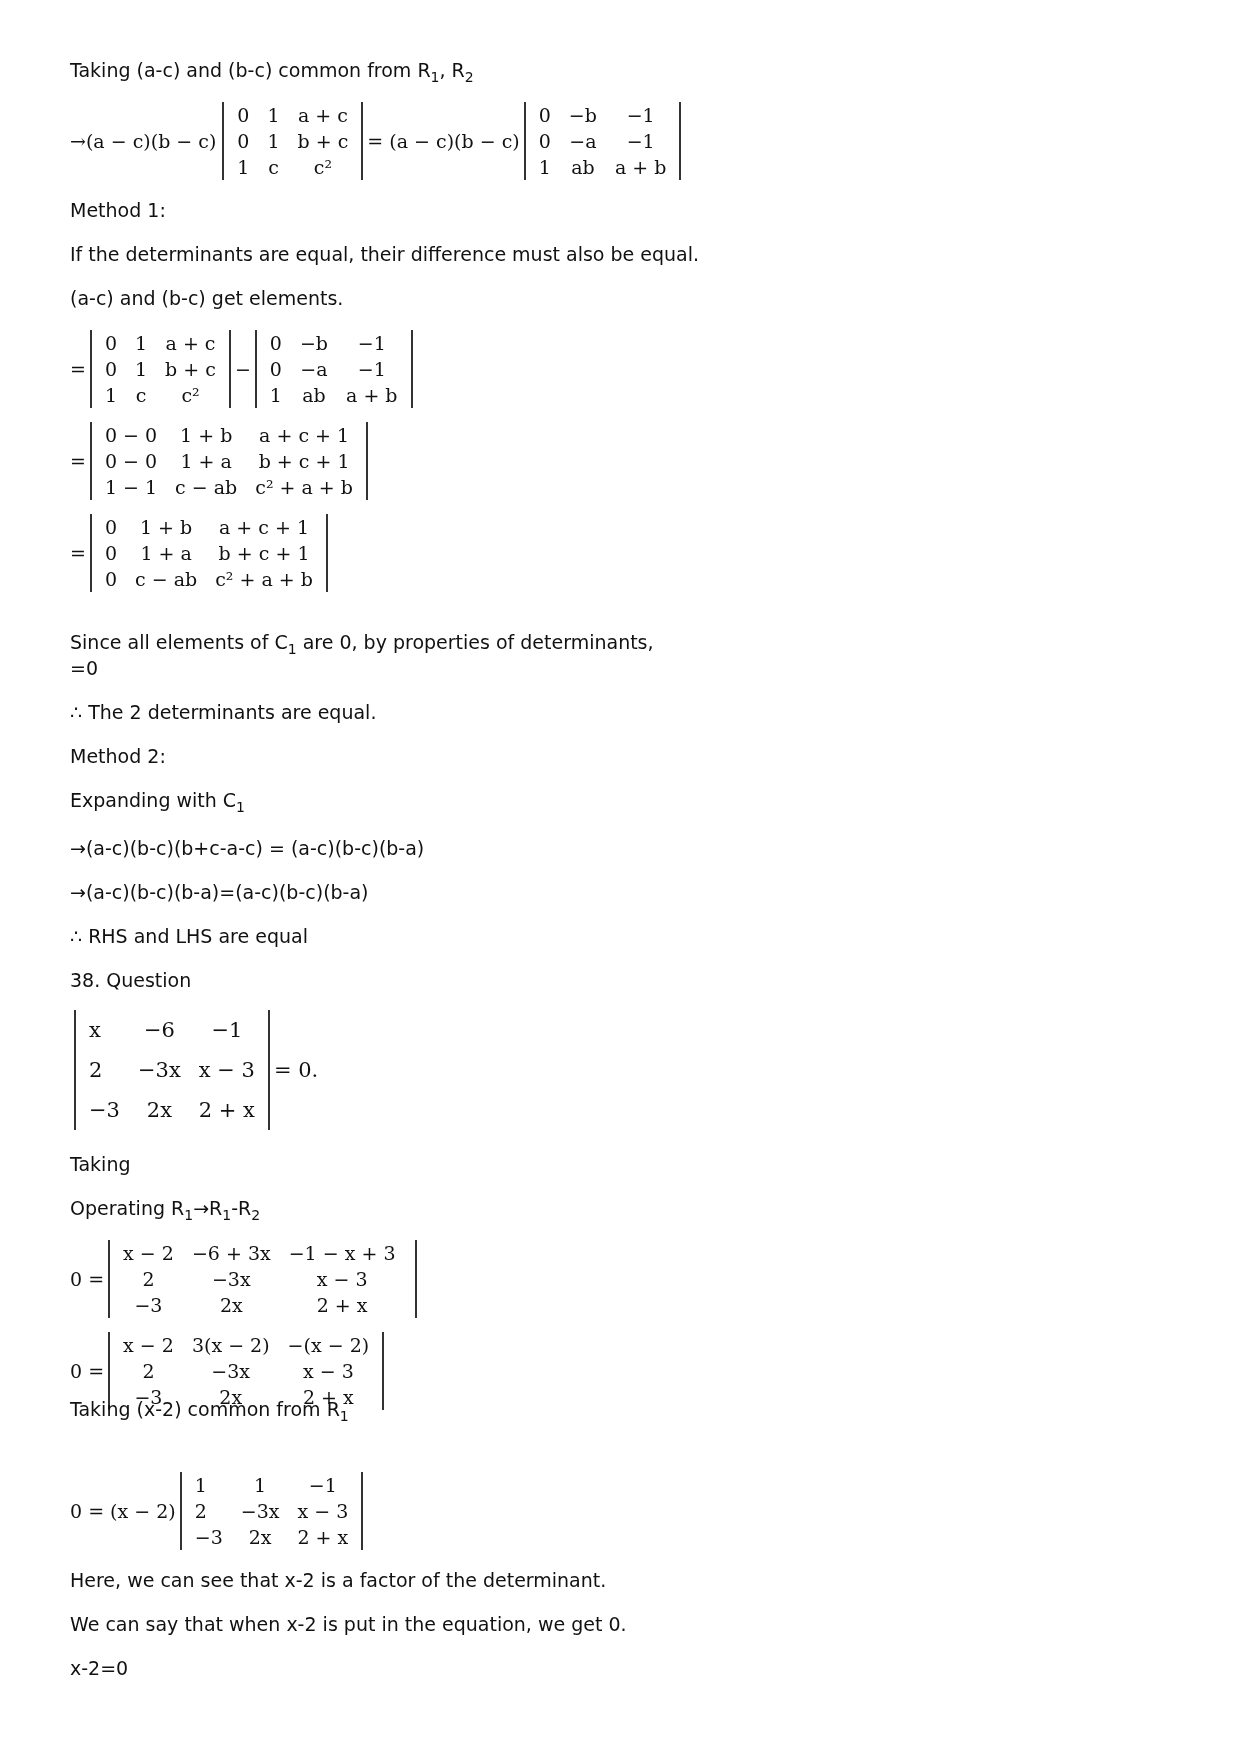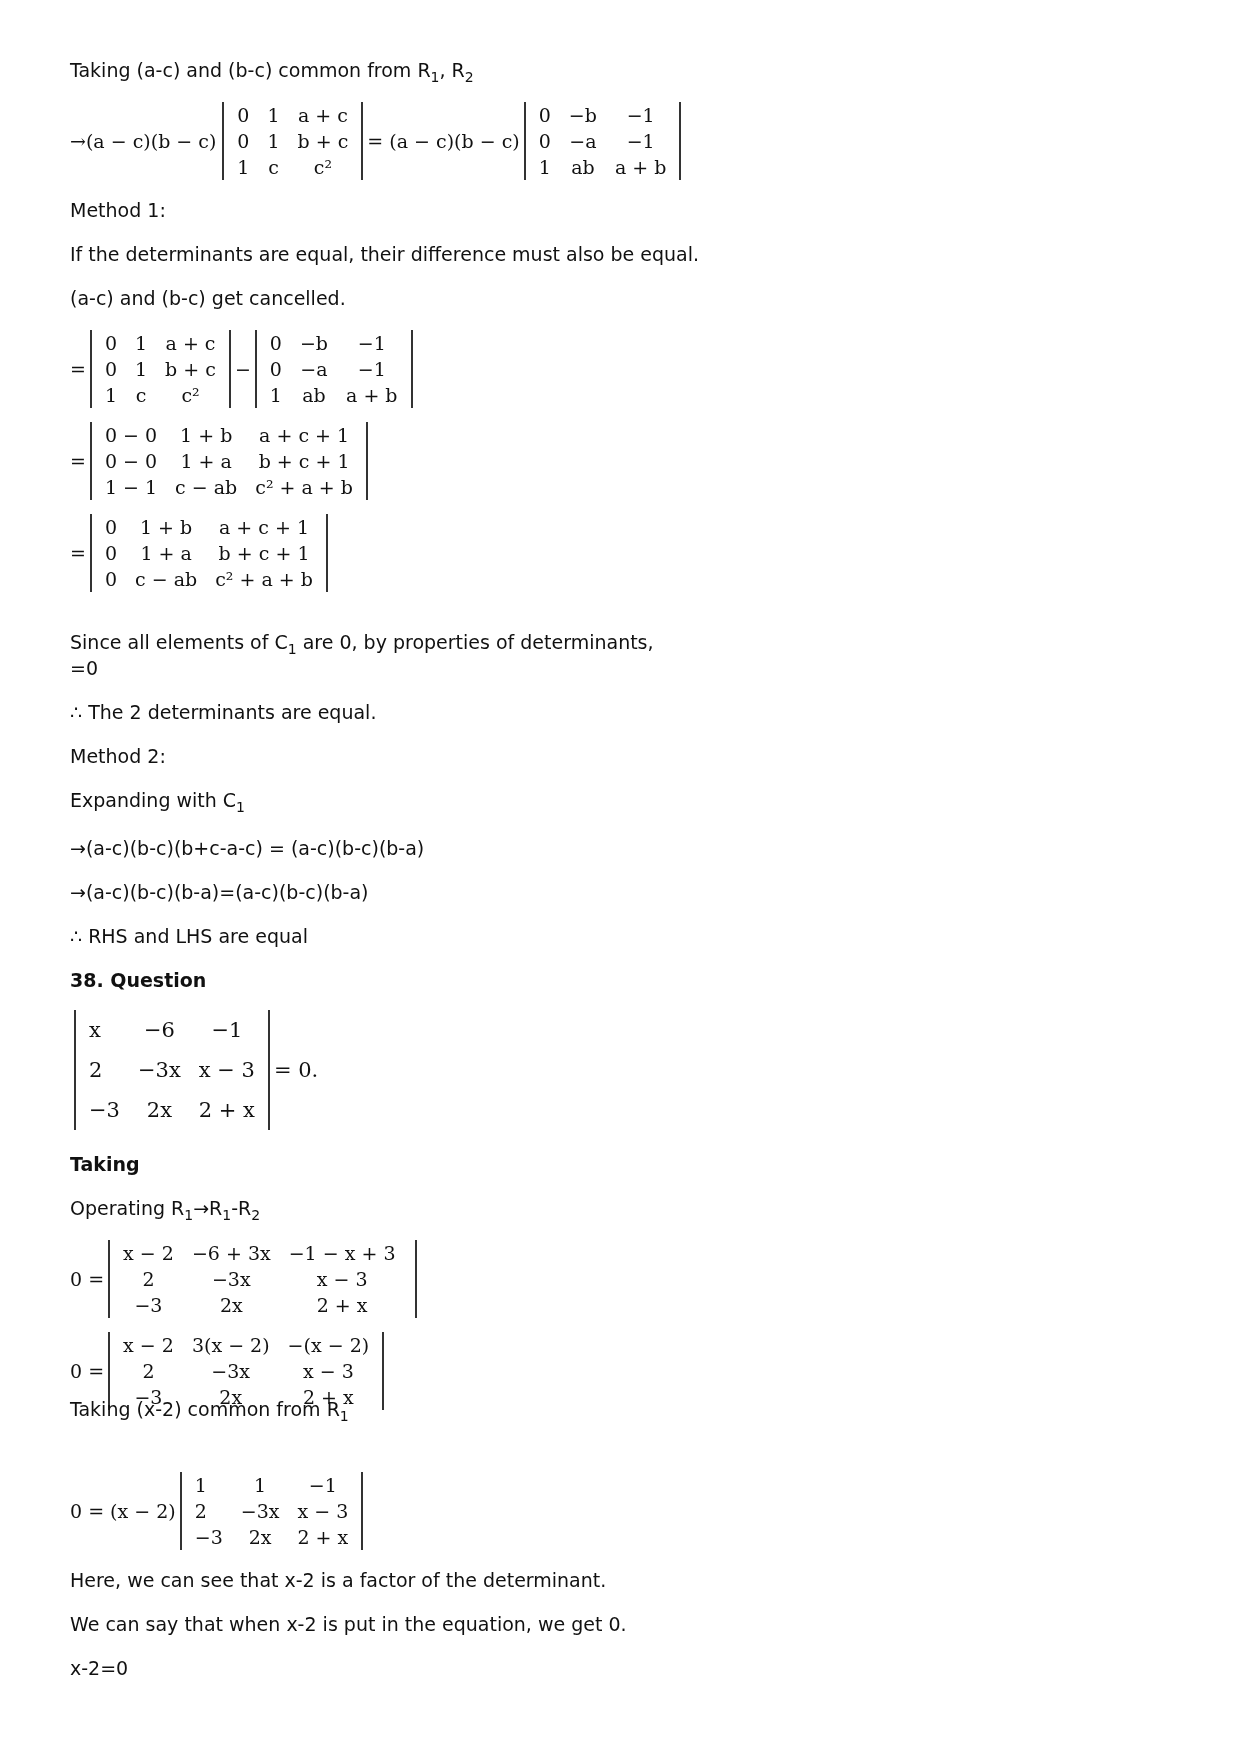--- a/index.html
+++ b/index.html
@@ -1,20 +1,20 @@
 <!DOCTYPE html>
 <html><head>
 <meta charset="utf-8">
 <style>
   html, body { margin: 0; padding: 0; background: #ffffff; }
   body { width: 1240px; height: 1755px; position: relative; overflow: hidden;
          font-family: "DejaVu Sans", sans-serif; color: #111; font-size: 19px; }
   .blk { position: absolute; left: 70px; white-space: nowrap; }
   .txt { font-size: 19px; line-height: 24px; }
-  .bold { font-weight: bold; }
+  .bold { font-weight: normal; }
   sub { font-size: 14px; vertical-align: -5px; line-height: 0; }
   .math { font-family: "DejaVu Serif", "Liberation Serif", serif; font-size: 19px; display: flex; align-items: center; }
   .mtx { display: inline-grid; border-left: 2px solid #333; border-right: 2px solid #333; padding: 0 4px; margin: 0 4px; row-gap: 0; }
   .mtx span { text-align: center; padding: 0 9px; line-height: 26px; }
   .mtx.left span:first-child, .mtx .l { text-align: left; }
   .mtx.big span { line-height: 40px; font-size: 21px; }
   .pre { padding-right: 2px; }
 </style>
 </head>
 <body>
@@ -45,21 +45,21 @@
       <span>−a</span>
       <span>−1</span>
     <span class="l">1</span>
       <span>ab</span>
       <span>a + b</span>
   </div>
 </div>
 
 <div class="blk txt" style="top:198px">Method 1:</div>
 <div class="blk txt" style="top:242px">If the determinants are equal, their difference must also be equal.</div>
-<div class="blk txt" style="top:286px">(a-c) and (b-c) get cancelled.</div>
+<div class="blk txt" style="top:286px">(a-c) and (b-c) get elements.</div>
 
 <div class="blk math" style="top:330px">
   <span>=</span>
   <div class="mtx" style="grid-template-columns:auto auto auto">
     <span class="l">0</span>
       <span>1</span>
       <span>a + c</span>
     <span class="l">0</span>
       <span>1</span>
       <span>b + c</span>

